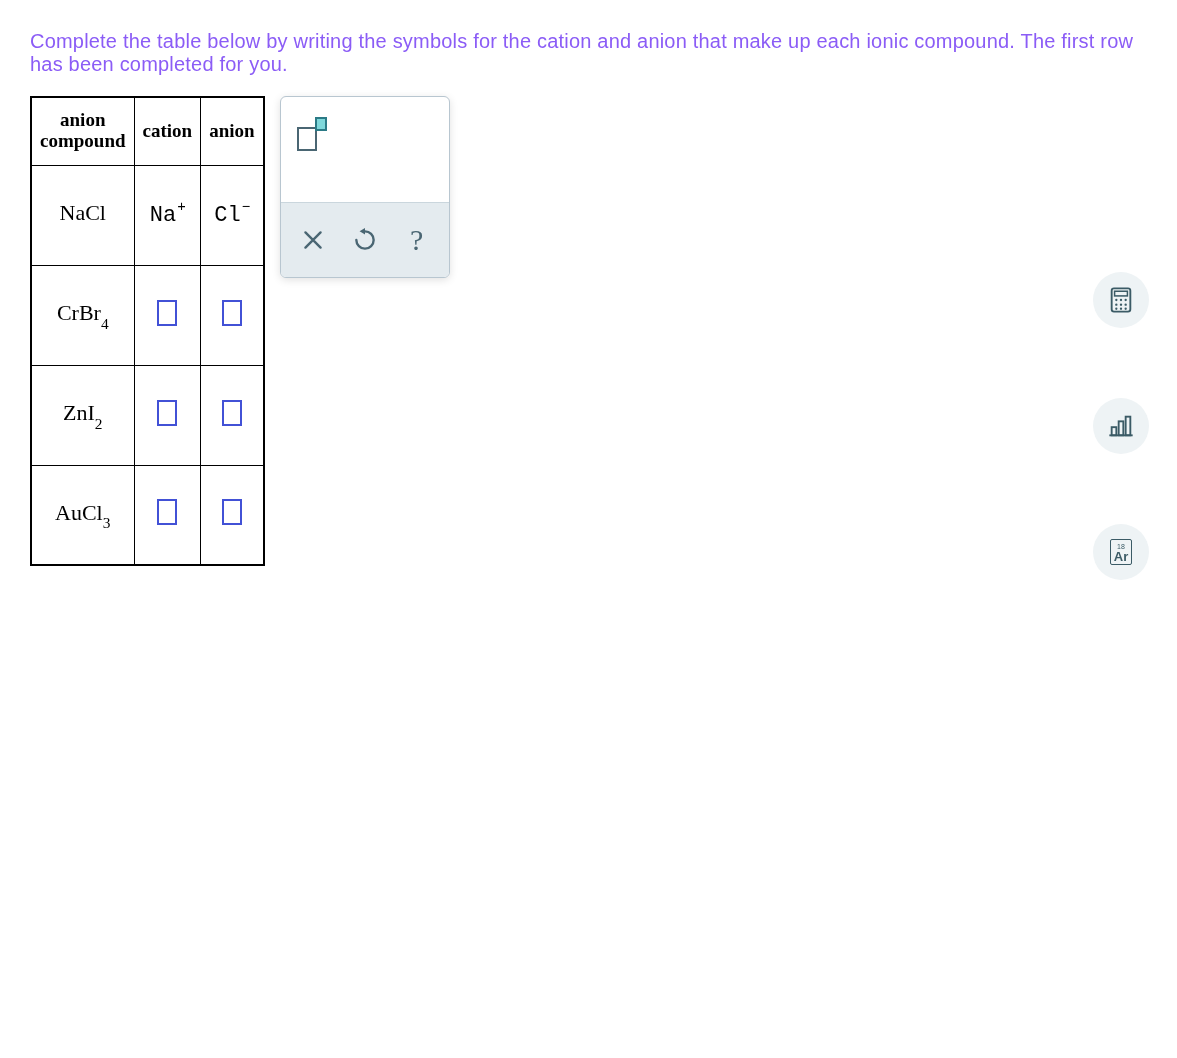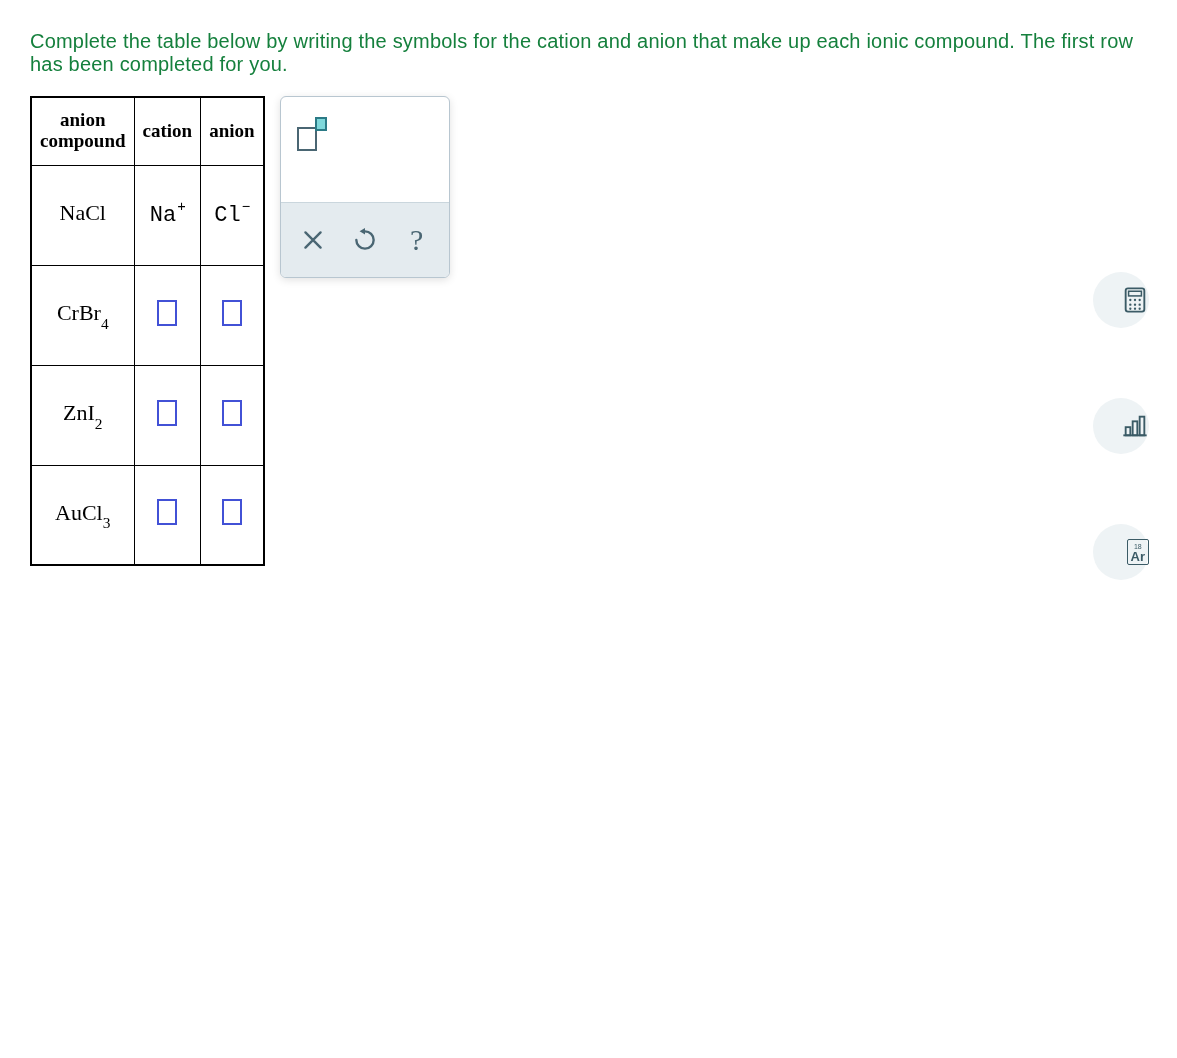--- a/index.html
+++ b/index.html
@@ -6,21 +6,21 @@
     body {
       font-family: Arial, Helvetica, sans-serif;
       background: #ffffff;
       width: 1177px;
       height: 1058px;
       position: relative;
       padding: 30px;
     }
     .instructions {
       font-size: 20px;
-      color: #15803d;
+      color: #8b5cf6;
       margin-bottom: 20px;
       font-family: 'Arial Narrow', Arial, sans-serif;
       letter-spacing: 0.2px;
     }
     .main-row {
       display: flex;
       align-items: flex-start;
       gap: 15px;
     }
     table.ionic {
@@ -129,21 +129,21 @@
       gap: 70px;
       align-items: center;
     }
     .tool-btn {
       width: 56px;
       height: 56px;
       border-radius: 50%;
       background: #eef3f5;
       display: flex;
       align-items: center;
-      justify-content: flex-end;
+      justify-content: center;
       cursor: pointer;
       color: #3b5b66;
     }
     .tool-btn svg { width: 28px; height: 28px; }
     .tool-btn.pt { font-size: 9px; line-height: 1; }
     .pt-inner {
       border: 1.5px solid #3b5b66;
       padding: 3px 3px 1px 3px;
       border-radius: 2px;
       text-align: center;

